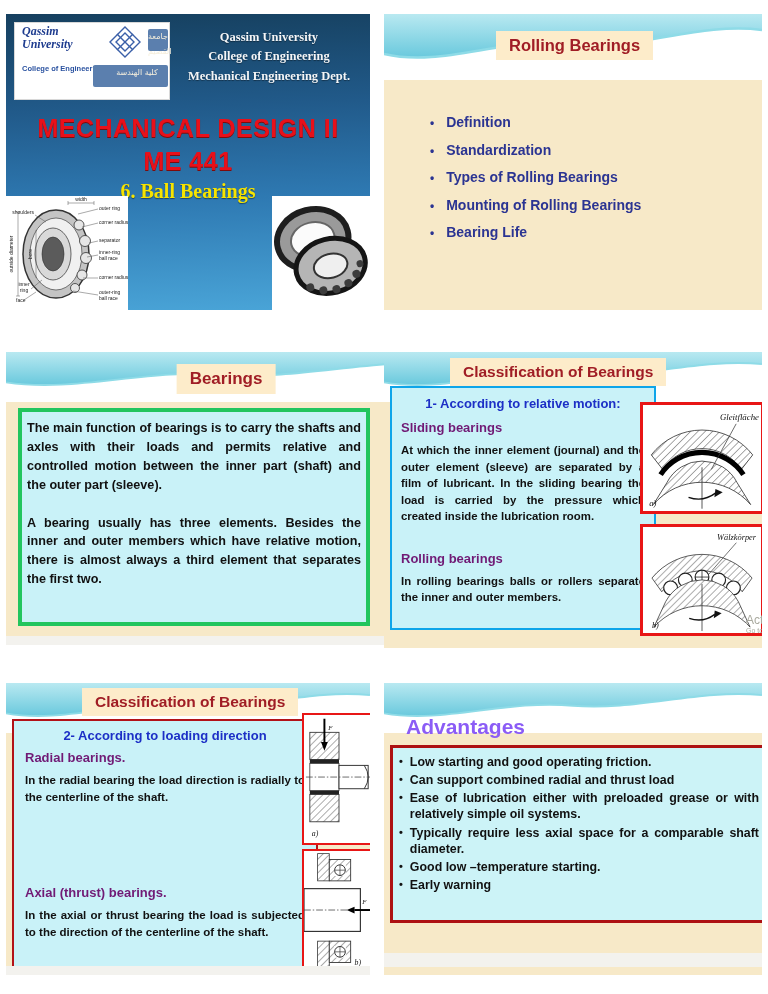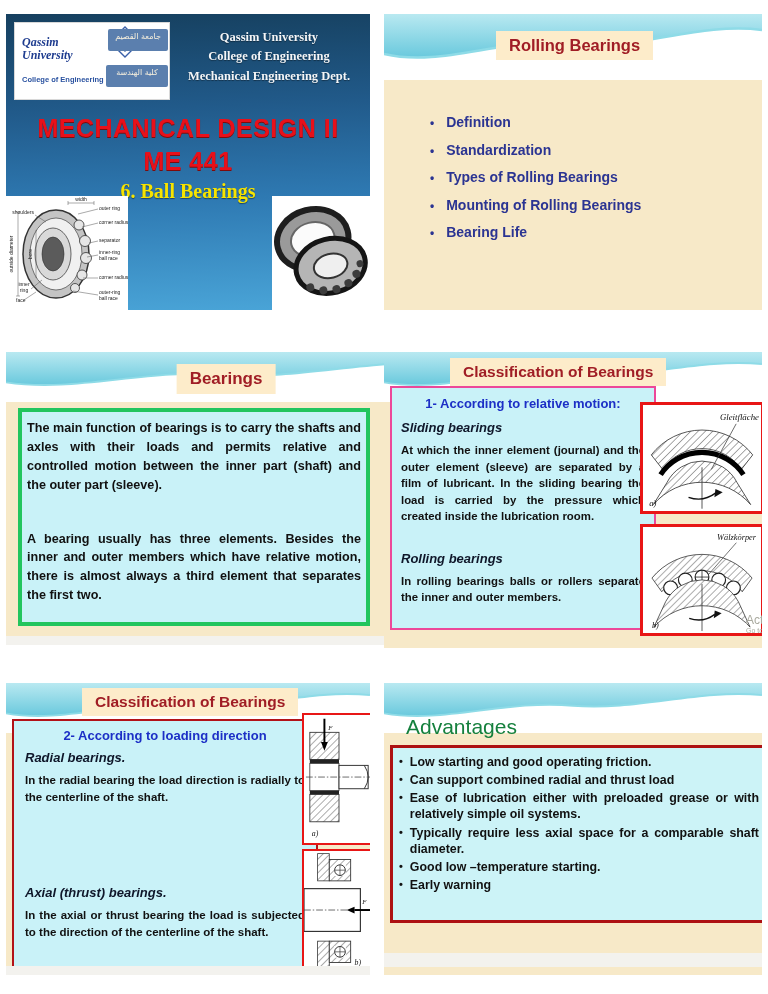--- a/index.html
+++ b/index.html
@@ -9,73 +9,73 @@
 
   
   .wave{position:absolute;top:0;left:0;width:100%;height:50px;display:block;}
   .wave.tall{height:66px;}
 
   
   .s1{left:6px;top:14px;width:364px;height:296px;
       background:linear-gradient(178deg,#16405f 0%,#215a8a 32%,#2e79b2 62%,#4aa5d8 100%);}
   .logo-box{position:absolute;left:8px;top:8px;width:154px;height:76px;background:#fff;
             border:1px solid #d8d8d8;display:flex;align-items:stretch;}
-  .logo-left{width:84px;padding:13px 0 0 7px;}
+  .logo-left{width:84px;padding:2px 0 0 7px;}
   .logo-uni{font-family:"Liberation Serif",serif;font-style:italic;font-weight:bold;
             color:#1e3c8f;font-size:12px;line-height:1.05;}
   .logo-college{color:#2a52a0;font-size:7.5px;font-weight:bold;margin-top:14px;}
   .logo-right{flex:1;position:relative;}
   .emblem{position:absolute;left:2px;top:2px;}
   .ar-patch{position:absolute;background:#5b7fae;color:#f6efdd;font-family:"DejaVu Sans",sans-serif;
             font-size:8px;text-align:center;border-radius:2px;line-height:1.9;}
-  .ar1{right:1px;top:6px;width:60px;height:22px;}
-  .ar2{right:1px;top:42px;width:62px;height:22px;}
+  .ar1{right:1px;top:6px;width:20px;height:22px;}
+  .ar2{right:1px;top:42px;width:62px;height:22px;padding-left:13px;}
   .s1-header{position:absolute;left:168px;top:14px;width:190px;text-align:center;
              font-family:"Liberation Serif",serif;font-weight:bold;color:#f4f6f8;
              font-size:12.5px;line-height:1.55;text-shadow:0 1px 1px rgba(0,0,0,.4);}
   .course-title{position:absolute;left:0;top:98px;width:100%;text-align:center;
                 color:#e8101a;font-weight:bold;font-size:25px;line-height:1.3;
                 text-shadow:0 1px 0 #7e0b0b;letter-spacing:.5px;}
   .lecture-title{position:absolute;left:0;top:166px;width:100%;text-align:center;
                  font-family:"Liberation Serif",serif;font-weight:bold;color:#f6e400;
                  font-size:20px;text-shadow:0 1px 1px rgba(0,0,0,.45);}
   .diag-img{position:absolute;left:0;top:182px;width:122px;height:114px;background:#fff;}
   .photo-img{position:absolute;left:266px;top:182px;width:98px;height:114px;background:#fff;}
 
   
   .tan{background:#f7e9c8;}
   .title-box{position:absolute;background:#fdecca;color:#a01d25;font-weight:bold;
              padding:5px 13px;white-space:nowrap;}
   .cyanbox{position:absolute;background:#c9f2f8;}
   .figbox{position:absolute;background:#fff;border:3px solid #e81616;}
   .blue-head{color:#1c2fc6;font-weight:bold;font-size:13px;text-align:center;}
-  .red-sub{color:#0f172a;font-weight:bold;font-style:italic;font-size:13px;}
+  .red-sub{color:#701a75;font-weight:bold;font-size:13px;}
   .bodytxt{color:#111;font-weight:bold;text-align:justify;}
 
   
   .s2{left:384px;top:14px;width:378px;height:296px;}
   .s2 .title-box{left:112px;top:17px;font-size:16.5px;}
   .s2-list{position:absolute;left:46px;top:100px;}
   .s2-item{display:flex;align-items:baseline;margin-bottom:11.5px;
            color:#2b3492;font-weight:bold;font-size:14px;}
   .s2-item::before{content:"•";font-size:12px;margin-right:12px;color:#2b3492;}
 
   
   .s3{left:6px;top:352px;width:440px;height:293px;}
   .s3 .title-box{left:50%;transform:translateX(-50%);top:12px;font-size:17px;}
   .s3-box{left:12px;top:56px;width:334px;height:196px;border:4px solid #22c55e;
           padding:7px 5px;font-size:12.6px;line-height:1.5;}
   .s3-box p{margin:0;}
-  .s3-box p + p{margin-top:35px;}
+  .s3-box p + p{margin-top:19px;}
   .bottom-strip{position:absolute;left:0;right:0;height:9px;background:#f3f2ee;bottom:0;}
 
   
   .s4{left:384px;top:352px;width:378px;height:296px;}
   .s4 .title-box{left:66px;top:6px;font-size:15.5px;}
-  .s4-box{left:6px;top:34px;width:244px;height:224px;border:2px solid #ec4899;padding:8px 9px;}
+  .s4-box{left:6px;top:34px;width:244px;height:224px;border:2px solid #0ea5e9;padding:8px 9px;}
   .s4-box .red-sub{margin-top:9px;}
   .s4-box .bodytxt{margin-top:7px;font-size:11.4px;line-height:1.45;}
   .s4-box .gap{margin-top:26px;}
   .fig-a4{left:256px;top:50px;width:118px;height:106px;}
   .fig-b4{left:256px;top:172px;width:118px;height:106px;}
   .watermark{position:absolute;right:-4px;top:262px;text-align:left;color:#a9a99e;line-height:1.1;}
   .wm1{font-size:12px;}
   .wm2{font-size:7px;}
 
   
@@ -83,21 +83,21 @@
   .s5 .title-box{left:76px;top:5px;font-size:15.5px;}
   .s5-box{left:6px;top:36px;width:280px;height:246px;border:2px solid #b21218;padding:7px 11px;}
   .s5-box .red-sub{margin-top:7px;}
   .s5-box .bodytxt{margin-top:7px;font-size:11.5px;line-height:1.45;}
   .s5-box .gap{margin-top:80px;}
   .fig-a5{left:296px;top:30px;width:70px;height:128px;border-width:2px;}
   .fig-b5{left:296px;top:166px;width:70px;height:120px;border-width:2px;}
 
   
   .s6{left:384px;top:683px;width:378px;height:292px;}
-  .s6-title{position:absolute;left:22px;top:32px;color:#15803d;font-weight:normal;font-size:21px;}
+  .s6-title{position:absolute;left:22px;top:32px;color:#8b5cf6;font-weight:bold;font-size:21px;}
   .s6-box{left:6px;top:62px;width:360px;height:162px;background:#ccf3f7;
           border:3px solid #ad1113;padding:6px 8px 4px 6px;}
   .s6-item{display:flex;align-items:flex-start;color:#111;font-weight:bold;
            font-size:12.4px;line-height:1.3;margin-bottom:2px;}
   .s6-item::before{content:"•";font-size:11px;margin-right:7px;flex:0 0 auto;}
   .s6-item span{text-align:justify;flex:1;}
 
   svg text{font-family:"Liberation Sans",sans-serif;}
   .figcap{font-family:"Liberation Serif",serif;font-style:italic;}
 </style>

